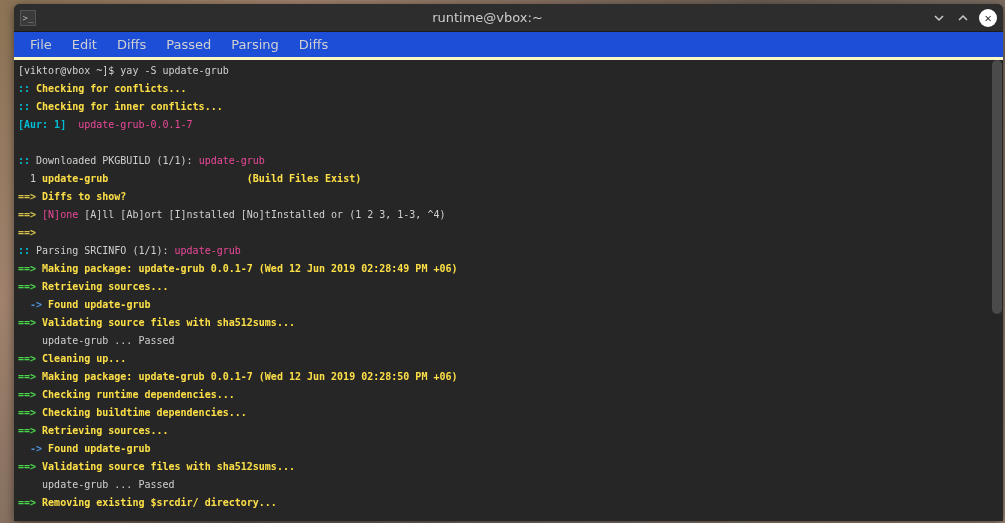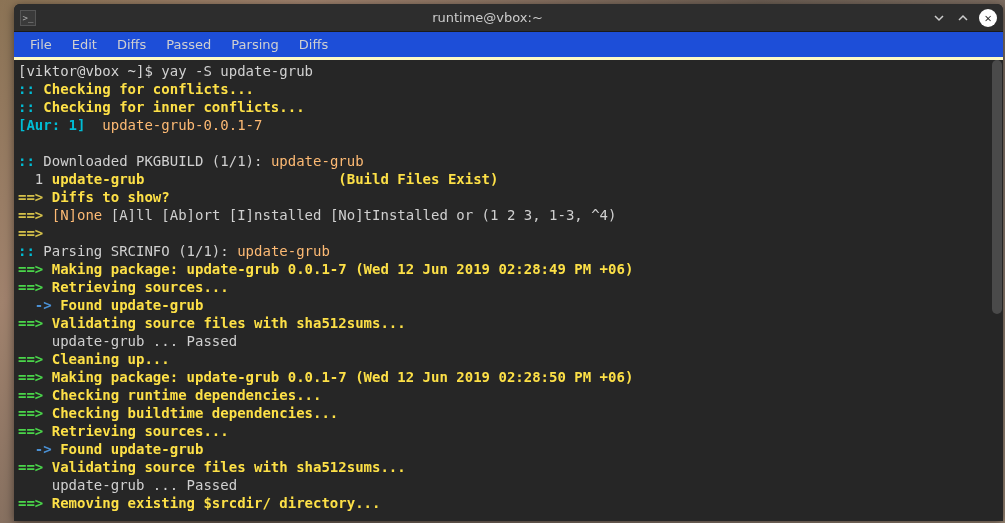--- a/index.html
+++ b/index.html
@@ -88,21 +88,21 @@
     }
     .menu-item {
       color: #d0d0d0;
       font-size: 13px;
       padding: 4px 8px;
       cursor: pointer;
       font-family: "DejaVu Sans", sans-serif;
     }
     .terminal {
       padding: 2px 4px;
-      font-size: 14px;
+      font-size: 10px;
       line-height: 18px;
       white-space: pre;
       color: #d0d0d0;
       position: relative;
       height: calc(100% - 56px);
       overflow: hidden;
     }
     .scrollbar {
       position: absolute;
       right: 0;
@@ -114,21 +114,21 @@
     .scrollthumb {
       position: absolute;
       top: 0;
       width: 10px;
       left: 1px;
       height: 55%;
       background: #4a4a4a;
       border-radius: 5px;
     }
     .bold { font-weight: bold; color: #fde047; }
-    .cyan { color: #fdba74; }
+    .cyan { color: #ec4899; }
     .cyan-bold { color: #00bcd4; font-weight: bold; }
     .yellow { color: #d4c04a; font-weight: bold; }
     .blue { color: #4a90d4; font-weight: bold; }
     .green { color: #4ad44a; font-weight: bold; }
     .prompt-path { color: #d4d4d4; }
     .line { display: block; }
   </style>
 </head>
 <body>
 

